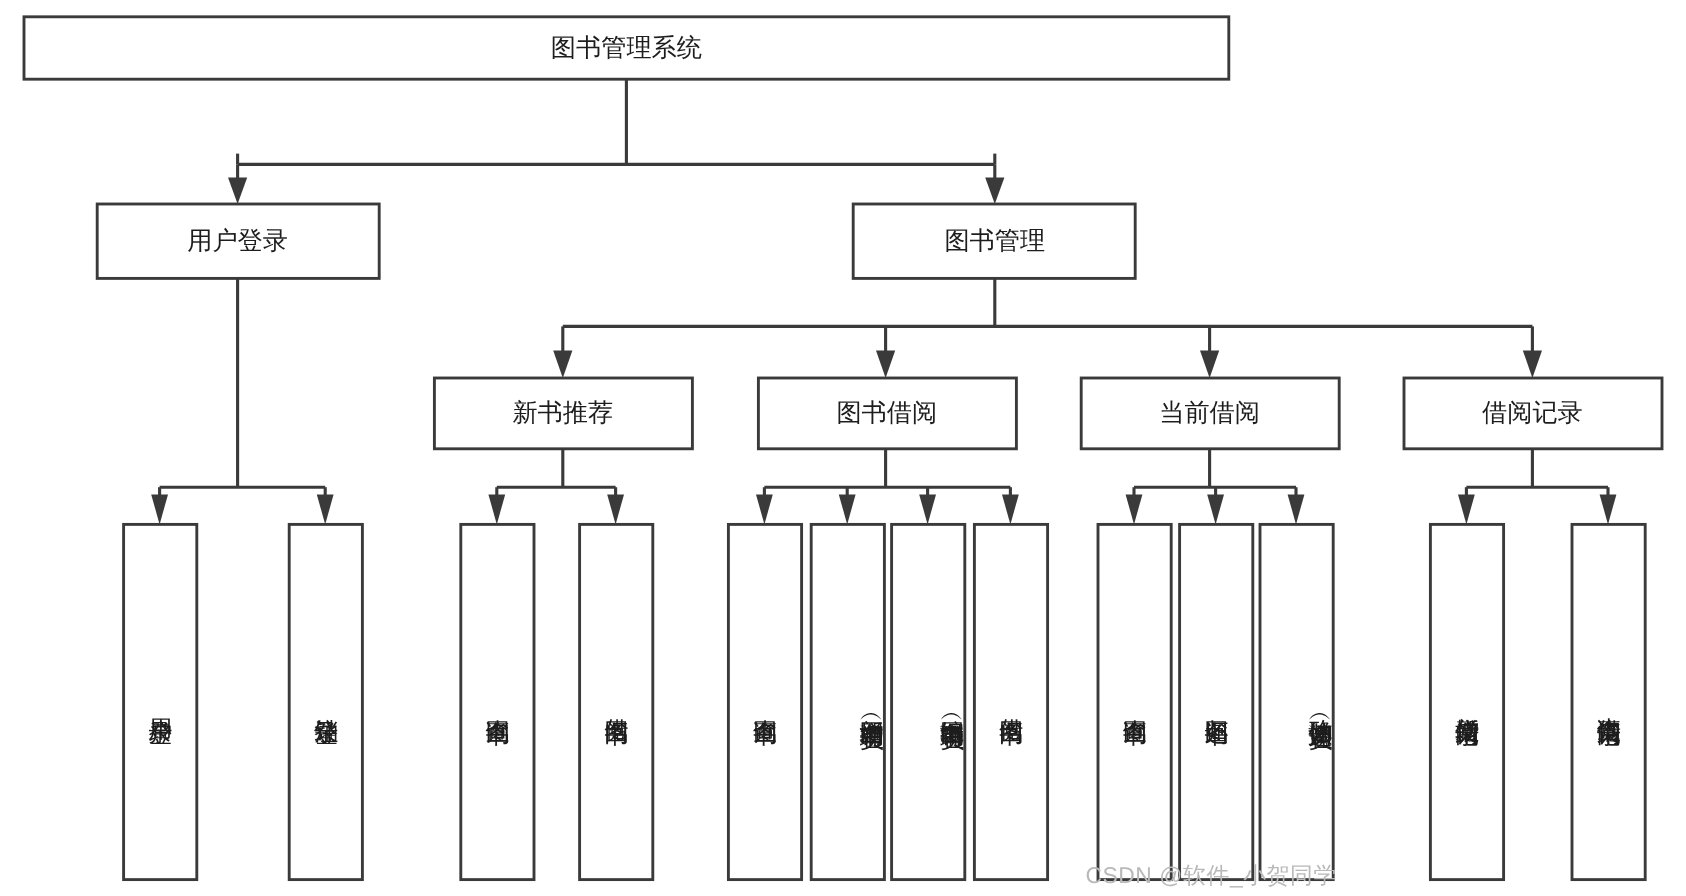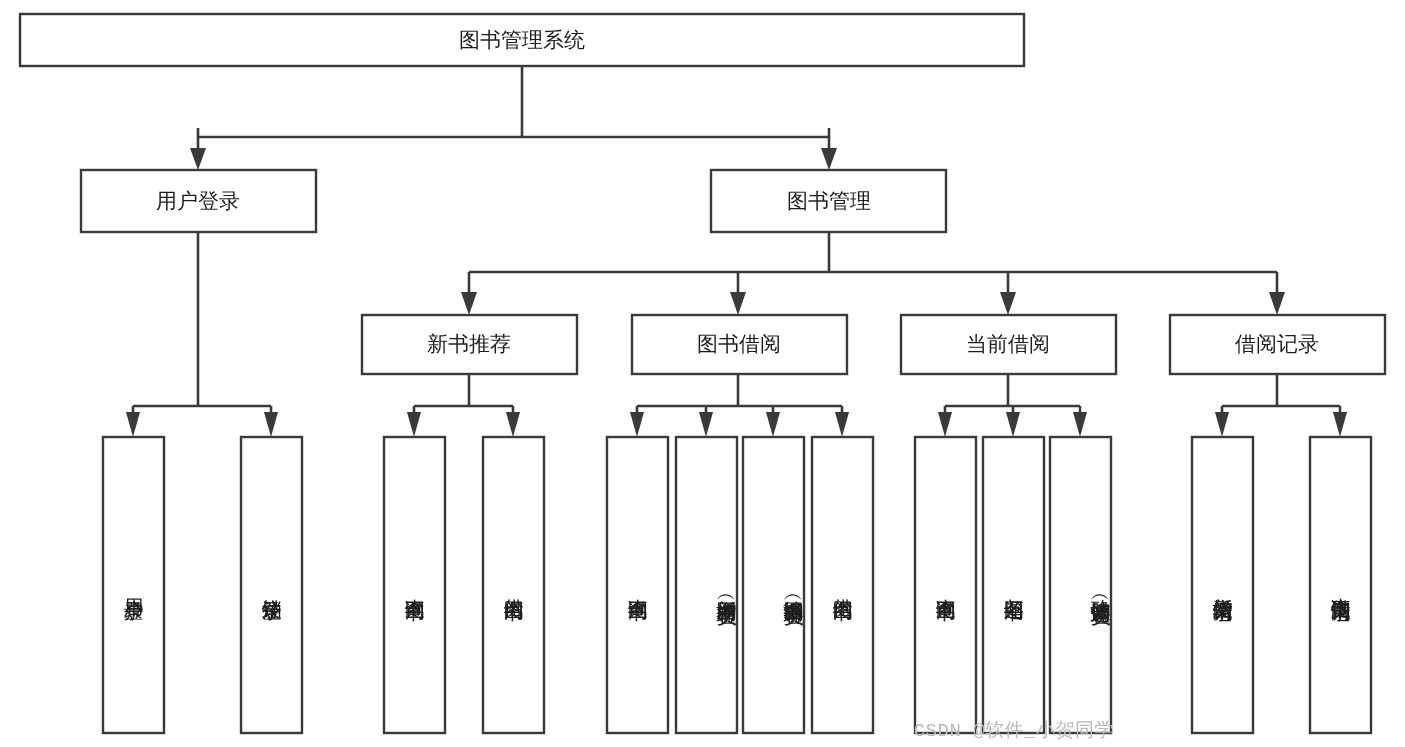--- a/index.html
+++ b/index.html
@@ -63,21 +63,21 @@
     white-space: nowrap;
     pointer-events: none;
   }
   .vlabel.centered {
     align-items: center;
   }
   .watermark {
     position: absolute;
     right: 8px;
     bottom: 4px;
-    font-family: Liberation Mono, monospace;
+    font-family: Liberation Sans, sans-serif;
     font-size: 19px;
     color: #b9b9b9;
     white-space: nowrap;
     letter-spacing: 0.5px;
   }
 </style>
 </head>
 <body>
 
 <div id="diagram-root">

